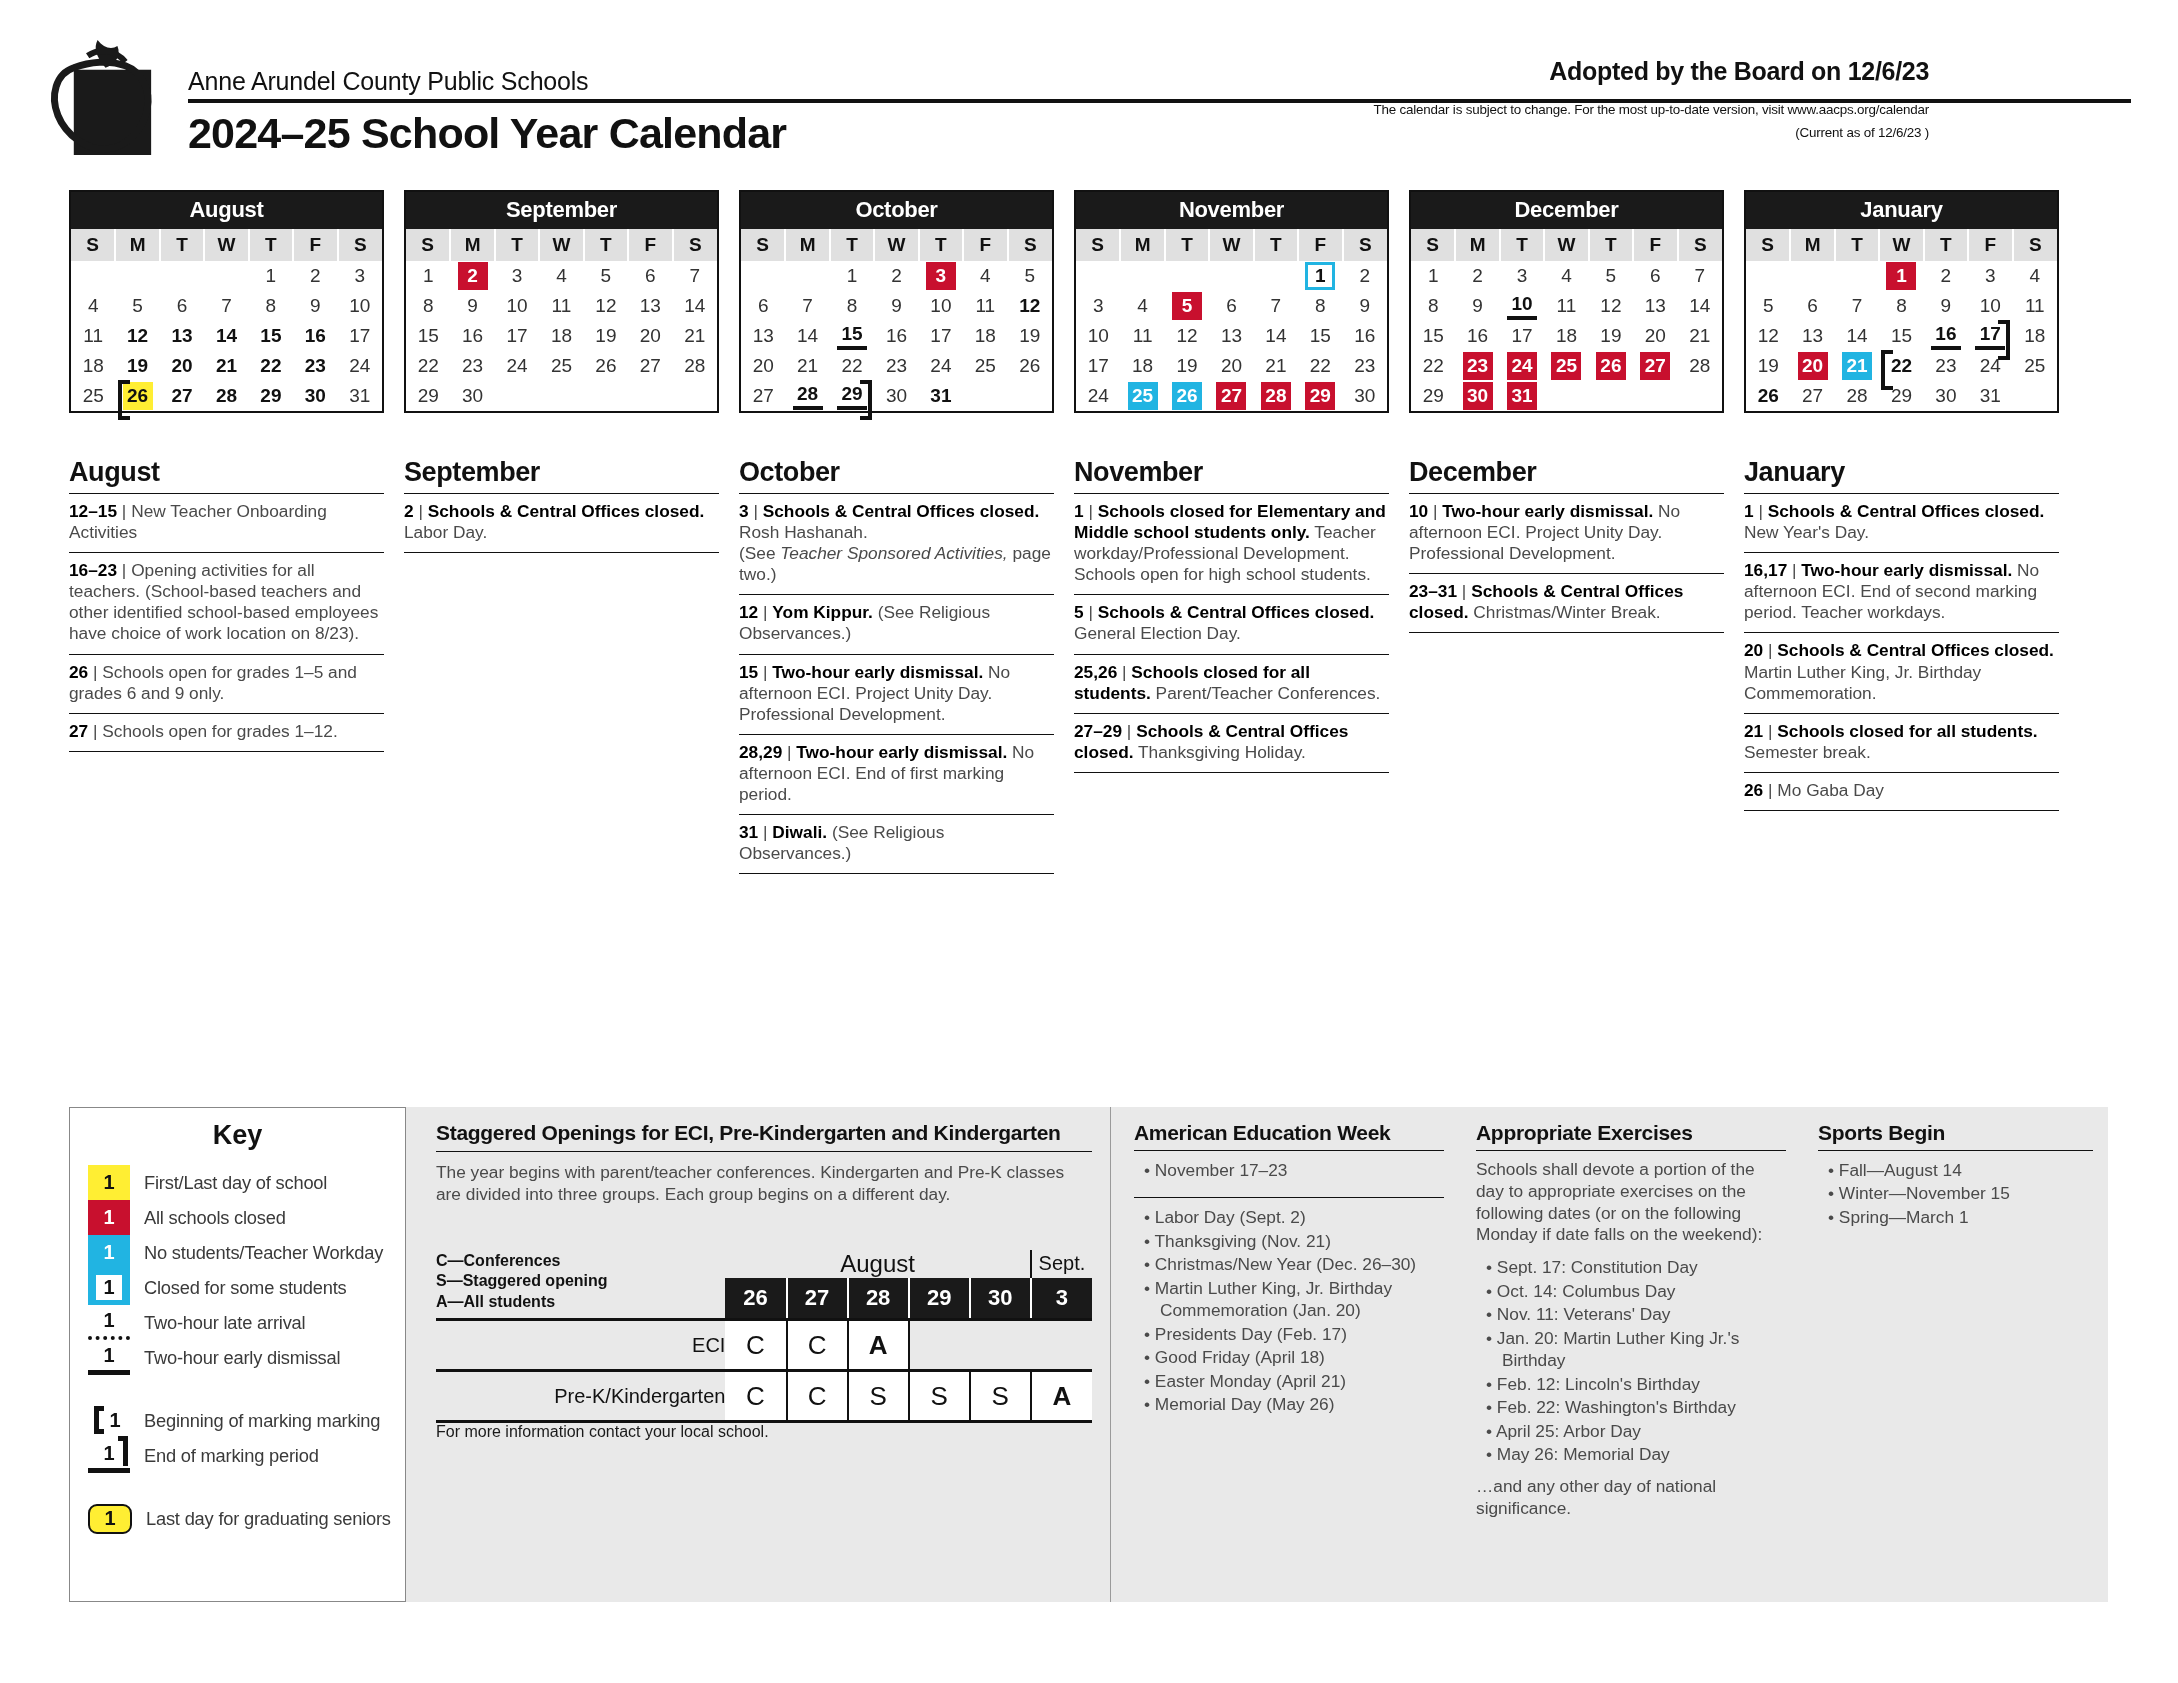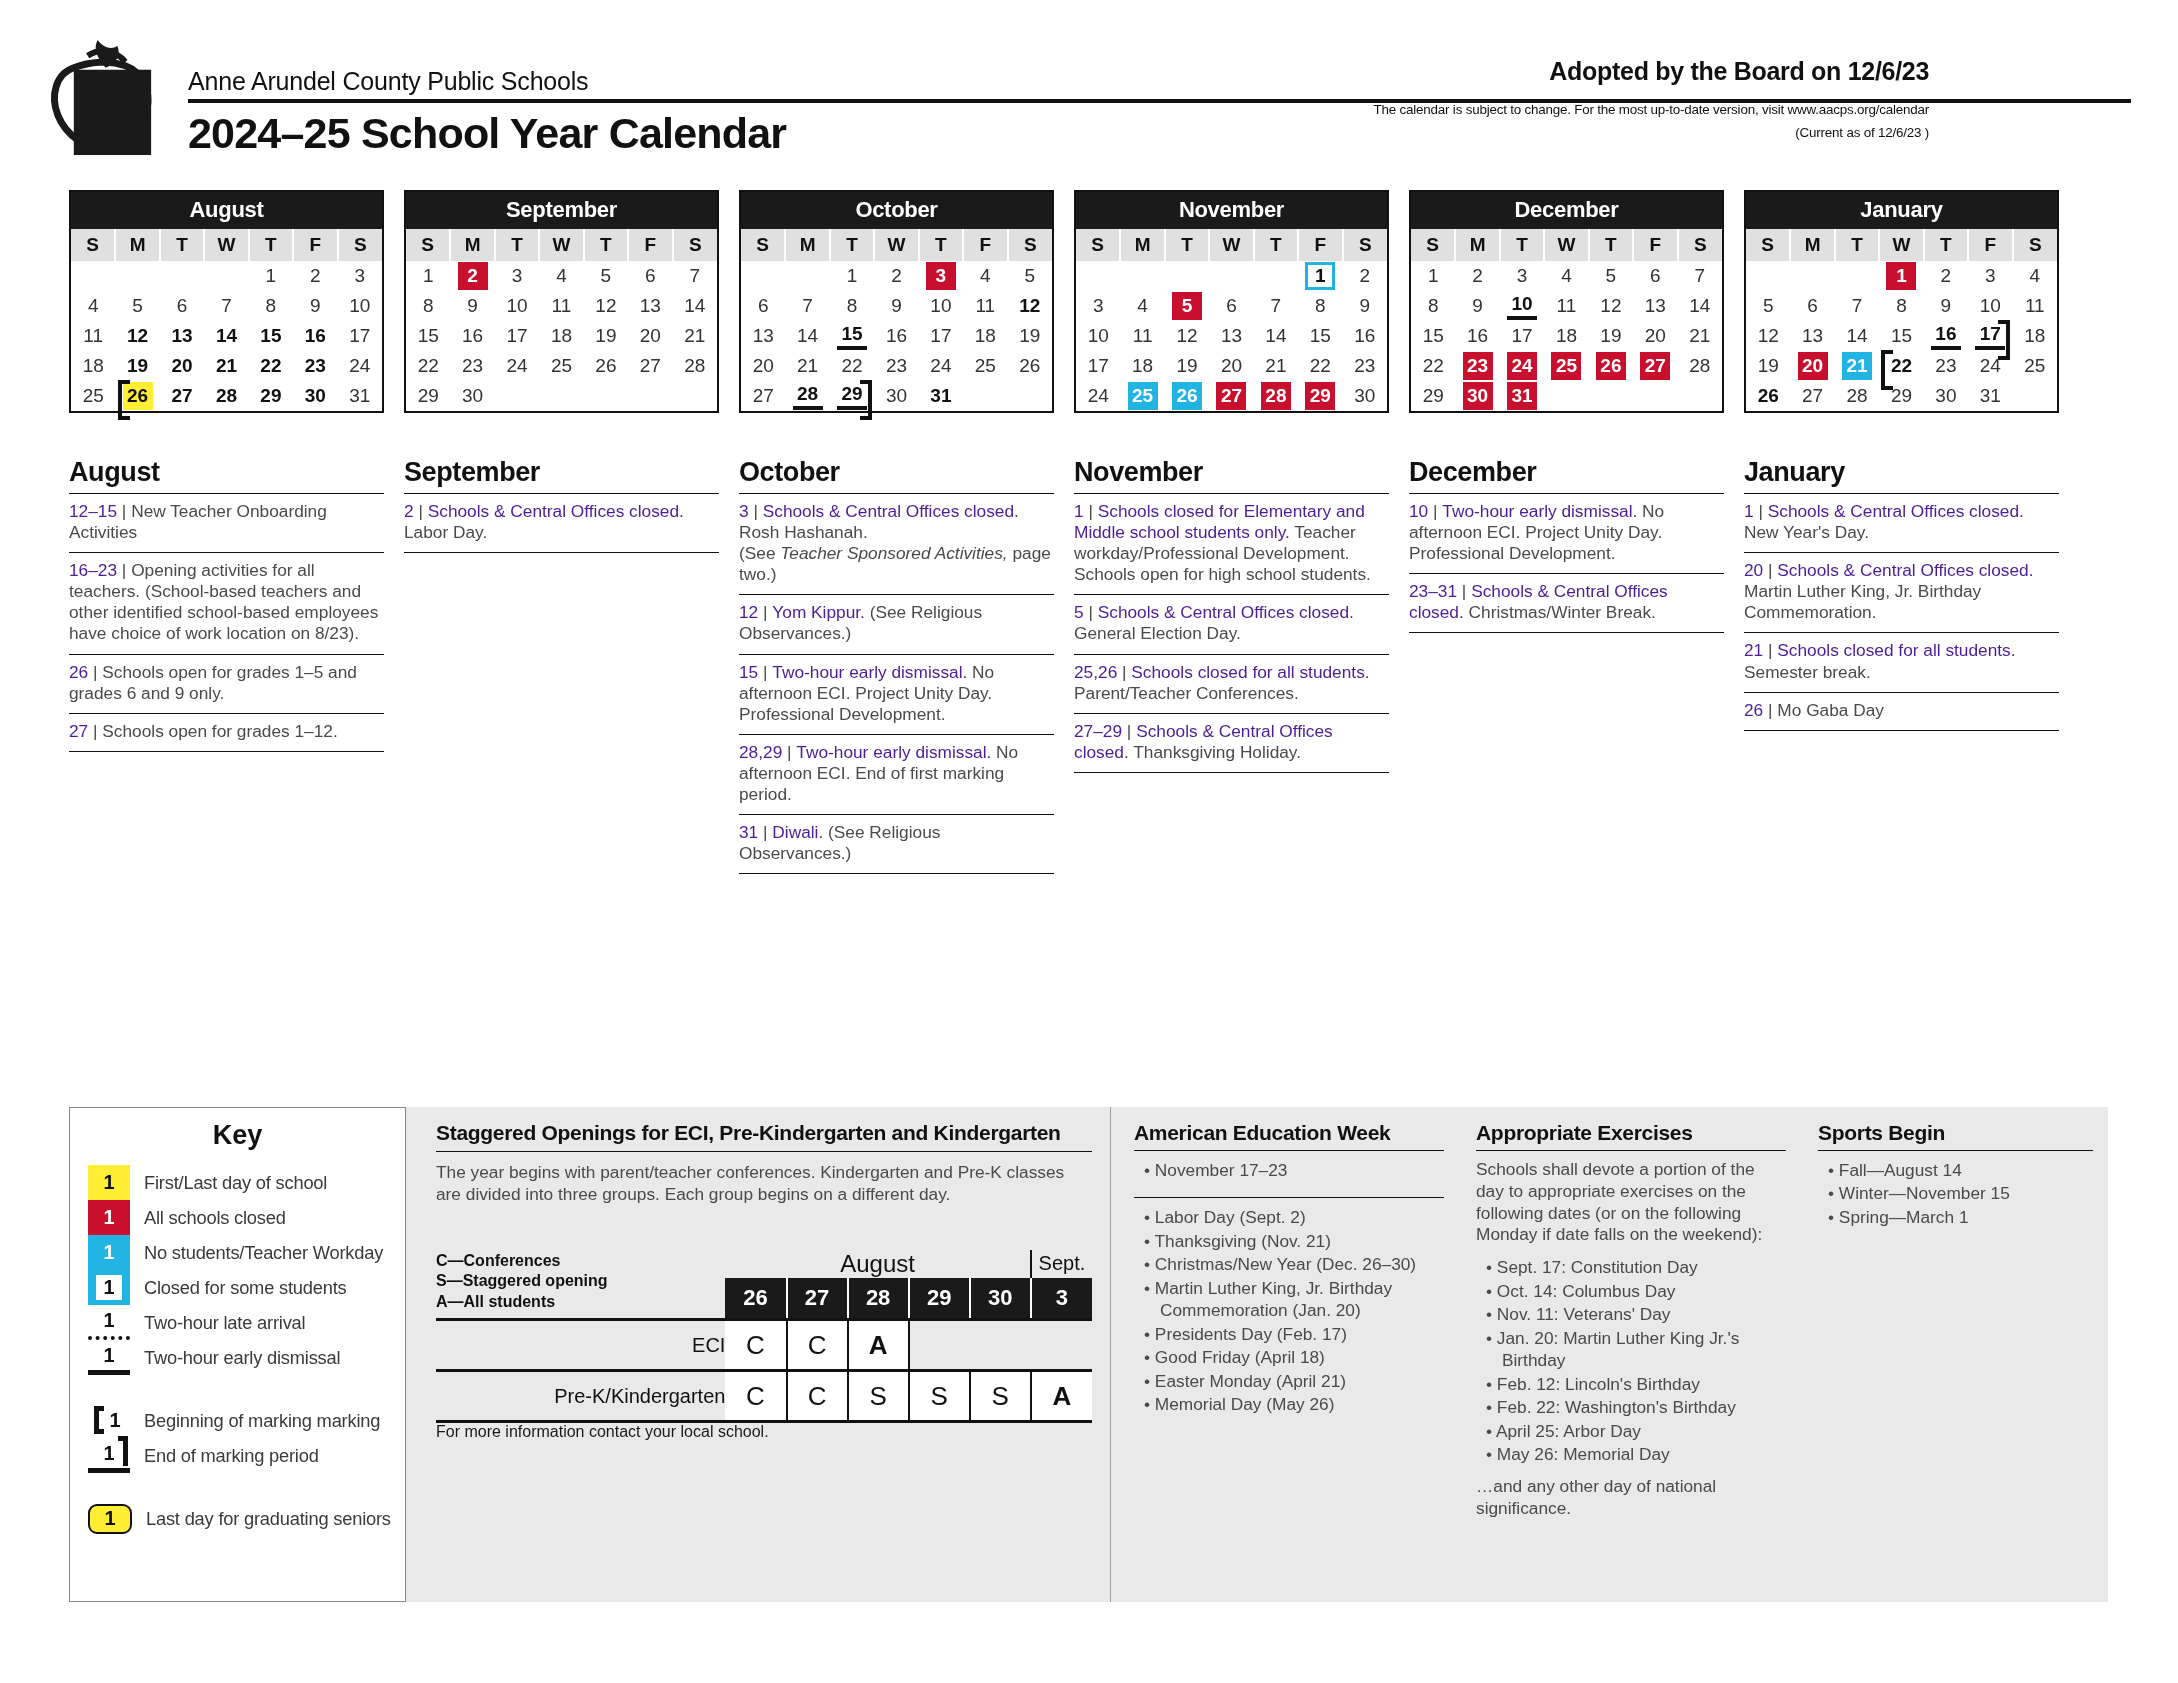--- a/index.html
+++ b/index.html
@@ -78,21 +78,21 @@
 
   
   .notes-row { position:absolute; left:69px; top:457px; width:2039px; display:flex; gap:20px; }
   .notes-col { width:315px; }
   .notes-month { font-size:27px; font-weight:700; color:#111; letter-spacing:-0.4px; margin-bottom:5px; }
   .note {
     border-top:1.5px solid #111; padding:7px 0 9px 0;
     font-size:17.3px; line-height:1.22; color:#4a4a4a; font-weight:300;
   }
   .note:last-child { border-bottom:1.5px solid #111; }
-  .note b { color:#4c1d95; font-weight:400; }
+  .note b { color:#000000; font-weight:700; }
   .note i { font-style:italic; }
 
   
   .bottom { position:absolute; left:69px; top:1107px; width:2039px; height:495px; background:#e9e9e9; }
   .key-box {
     position:absolute; left:0px; top:0px; width:337px; height:495px;
     background:#fff; border:1.5px solid #888;
   }
   .key-title { text-align:center; font-size:27px; font-weight:700; margin-top:12px; color:#111; }
   .key-rows { margin-top:14px; padding-left:18px; }
@@ -579,20 +579,21 @@
       <div class="note"><b>27–29</b> | <b>Schools &amp; Central Offices closed.</b> Thanksgiving Holiday.</div>
     </div>
     <div class="notes-col">
       <div class="notes-month">December</div>
       <div class="note"><b>10</b> | <b>Two-hour early dismissal.</b> No afternoon ECI. Project Unity Day. Professional Development.</div>
       <div class="note"><b>23–31</b> | <b>Schools &amp; Central Offices closed.</b> Christmas/Winter Break.</div>
     </div>
     <div class="notes-col">
       <div class="notes-month">January</div>
       <div class="note"><b>1</b> | <b>Schools &amp; Central Offices closed.</b> New Year's Day.</div>
+      <div class="note"><b>16,17</b> | <b>Two-hour early dismissal.</b> No afternoon ECI. End of second marking period. Teacher workdays.</div>
       <div class="note"><b>20</b> | <b>Schools &amp; Central Offices closed.</b> Martin Luther King, Jr. Birthday Commemoration.</div>
       <div class="note"><b>21</b> | <b>Schools closed for all students.</b> Semester break.</div>
       <div class="note"><b>26</b> | Mo Gaba Day</div>
     </div>
   </div>
 
 <div class="bottom">
 
   <div class="key-box">
     <div class="key-title">Key</div>

